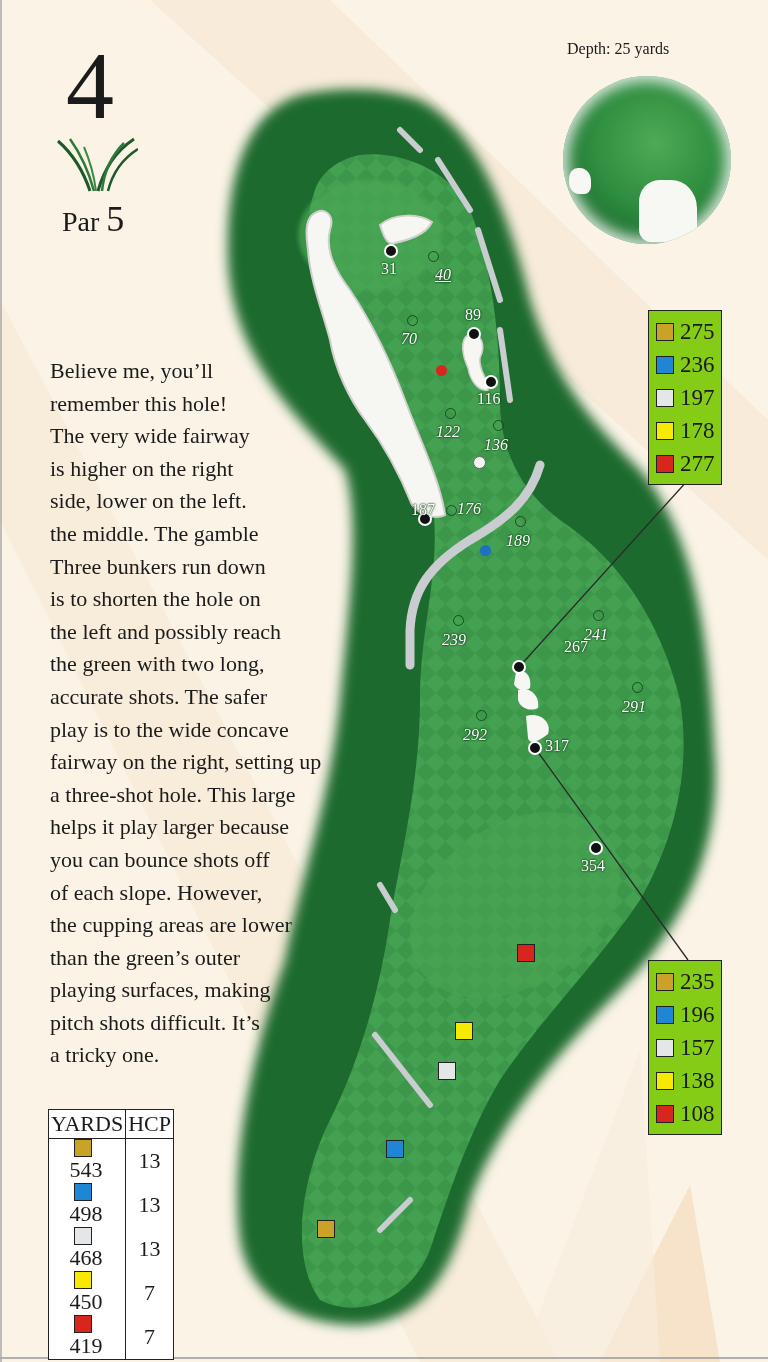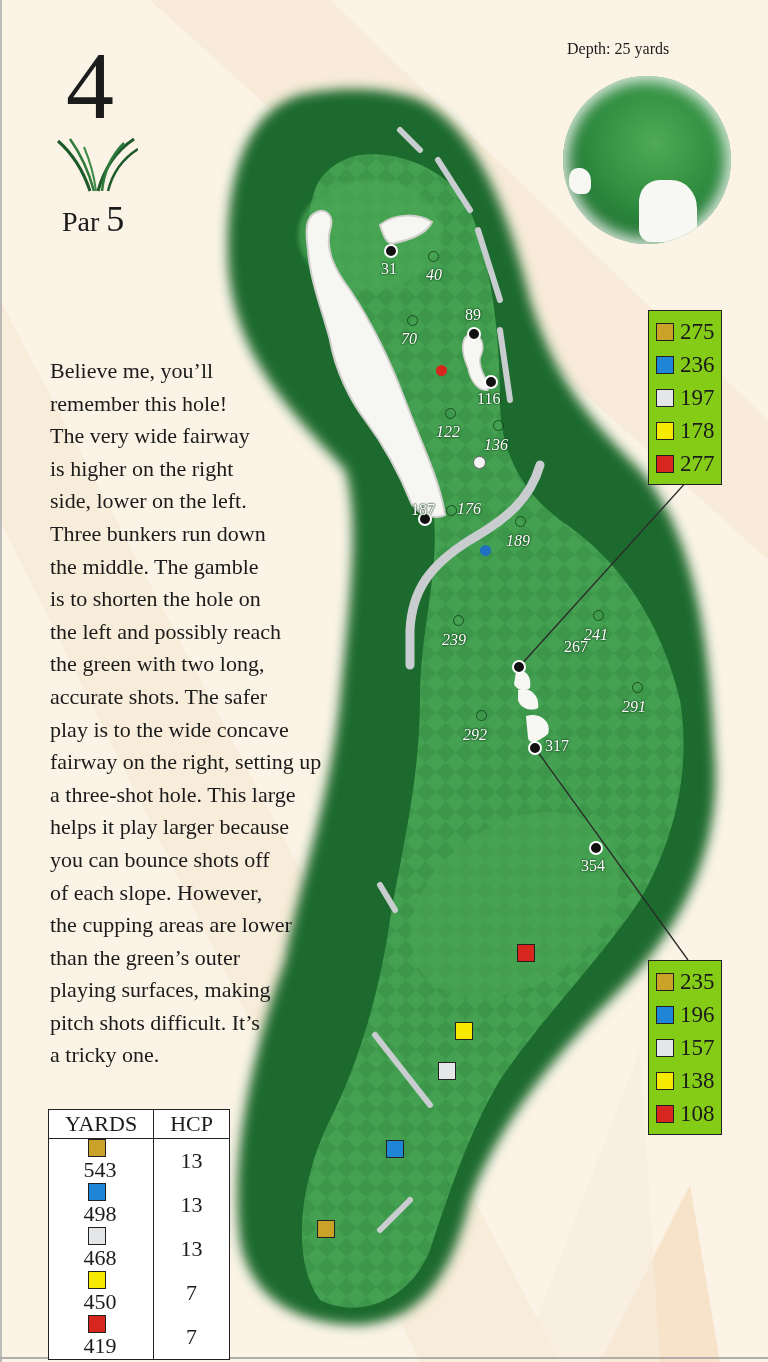--- a/index.html
+++ b/index.html
@@ -30,21 +30,21 @@
   .marker-dot { position:absolute; width:10px; height:10px; border-radius:50%; background:#111; border:2px solid #fff; }
   .marker-ring { position:absolute; width:9px; height:9px; border-radius:50%; border:1.5px solid #184d22; }
   .tee-box { position:absolute; width:16px; height:16px; border:1.5px solid #222; }
   .ball-dot { position:absolute; width:11px; height:11px; border-radius:50%; }
 
   .dist-box { position:absolute; background:#84cc16; border:1.5px solid #222; padding:4px 6px 4px 7px; }
   .dist-row { display:flex; align-items:center; height:33px; font-size:23px; }
   .swatch { width:16px; height:16px; border:1.5px solid #222; margin-right:6px; flex:none; }
 
   .yards-table { position:absolute; left:48px; top:1109px; border-collapse:collapse; font-size:22px; background:#fff; border:1.5px solid #222; }
-  .yards-table th { font-weight:normal; border-bottom:1.5px solid #222; border-right:1.5px solid #222; padding:0 16px; height:28px; }
+  .yards-table th { font-weight:normal; border-bottom:1.5px solid #222; border-right:1.5px solid #222; padding:0 2px; height:28px; }
   .yards-table th:last-child { border-right:none; }
   .yards-table td { height:33px; padding:0 4px; }
   .yards-table td.y { border-right:1.5px solid #222; padding-left:8px; padding-right:10px; }
   .yards-table td.h { text-align:center; padding:0 10px; }
   .yards-table .cell { display:flex; align-items:center;flex-direction:column; }
 </style>
 </head>
 <body>
 
 <svg class="bg-stripe" width="768" height="1362" style="left:0;top:0;">
@@ -123,21 +123,21 @@
 <div class="marker-dot" style="left:418px;top:512px;"></div>
 <div class="pin-label upright" style="left:411px;top:501px;text-align:center;">187</div>
 <div class="marker-dot" style="left:512px;top:660px;"></div>
 <div class="pin-label upright" style="left:520px;top:638px;margin-left:44px;">267</div>
 <div class="marker-dot" style="left:528px;top:741px;"></div>
 <div class="pin-label upright" style="left:545px;top:737px;">317</div>
 <div class="marker-dot" style="left:589px;top:841px;"></div>
 <div class="pin-label upright" style="left:581px;top:857px;">354</div>
 
 <div class="marker-ring" style="left:428px;top:251px;"></div>
-<div class="pin-label" style="left:426px;top:266px;">40</div>
+<div class="pin-label" style="left:435px;top:266px;text-decoration:underline;">40</div>
 <div class="marker-ring" style="left:407px;top:315px;"></div>
 <div class="pin-label" style="left:401px;top:330px;">70</div>
 <div class="marker-ring" style="left:445px;top:408px;"></div>
 <div class="pin-label" style="left:436px;top:423px;">122</div>
 <div class="marker-ring" style="left:493px;top:420px;"></div>
 <div class="pin-label" style="left:484px;top:436px;">136</div>
 <div class="marker-ring" style="left:446px;top:505px;"></div>
 <div class="pin-label" style="left:457px;top:500px;">176</div>
 <div class="marker-ring" style="left:515px;top:516px;"></div>
 <div class="pin-label" style="left:506px;top:532px;">189</div>
@@ -159,22 +159,22 @@
 <div class="tee-box" style="left:438px;top:1062px;background:#e4e6e8;"></div>
 <div class="tee-box" style="left:386px;top:1140px;background:#1f86d6;"></div>
 <div class="tee-box" style="left:317px;top:1220px;background:#c9a227;"></div>
 
 <div class="description">
   <span class="line">Believe me, you’ll</span>
   <span class="line">remember this hole!</span>
   <span class="line">The very wide fairway</span>
   <span class="line">is higher on the right</span>
   <span class="line">side, lower on the left.</span>
+  <span class="line">the middle. The gamble</span>
   <span class="line">Three bunkers run down</span>
-  <span class="line">the middle. The gamble</span>
   <span class="line">is to shorten the hole on</span>
   <span class="line">the left and possibly reach</span>
   <span class="line">the green with two long,</span>
   <span class="line">accurate shots. The safer</span>
   <span class="line">play is to the wide concave</span>
   <span class="line">fairway on the right, setting up</span>
   <span class="line">a three-shot hole. This large</span>
   <span class="line">helps it play larger because</span>
   <span class="line">you can bounce shots off</span>
   <span class="line">of each slope. However,</span>

